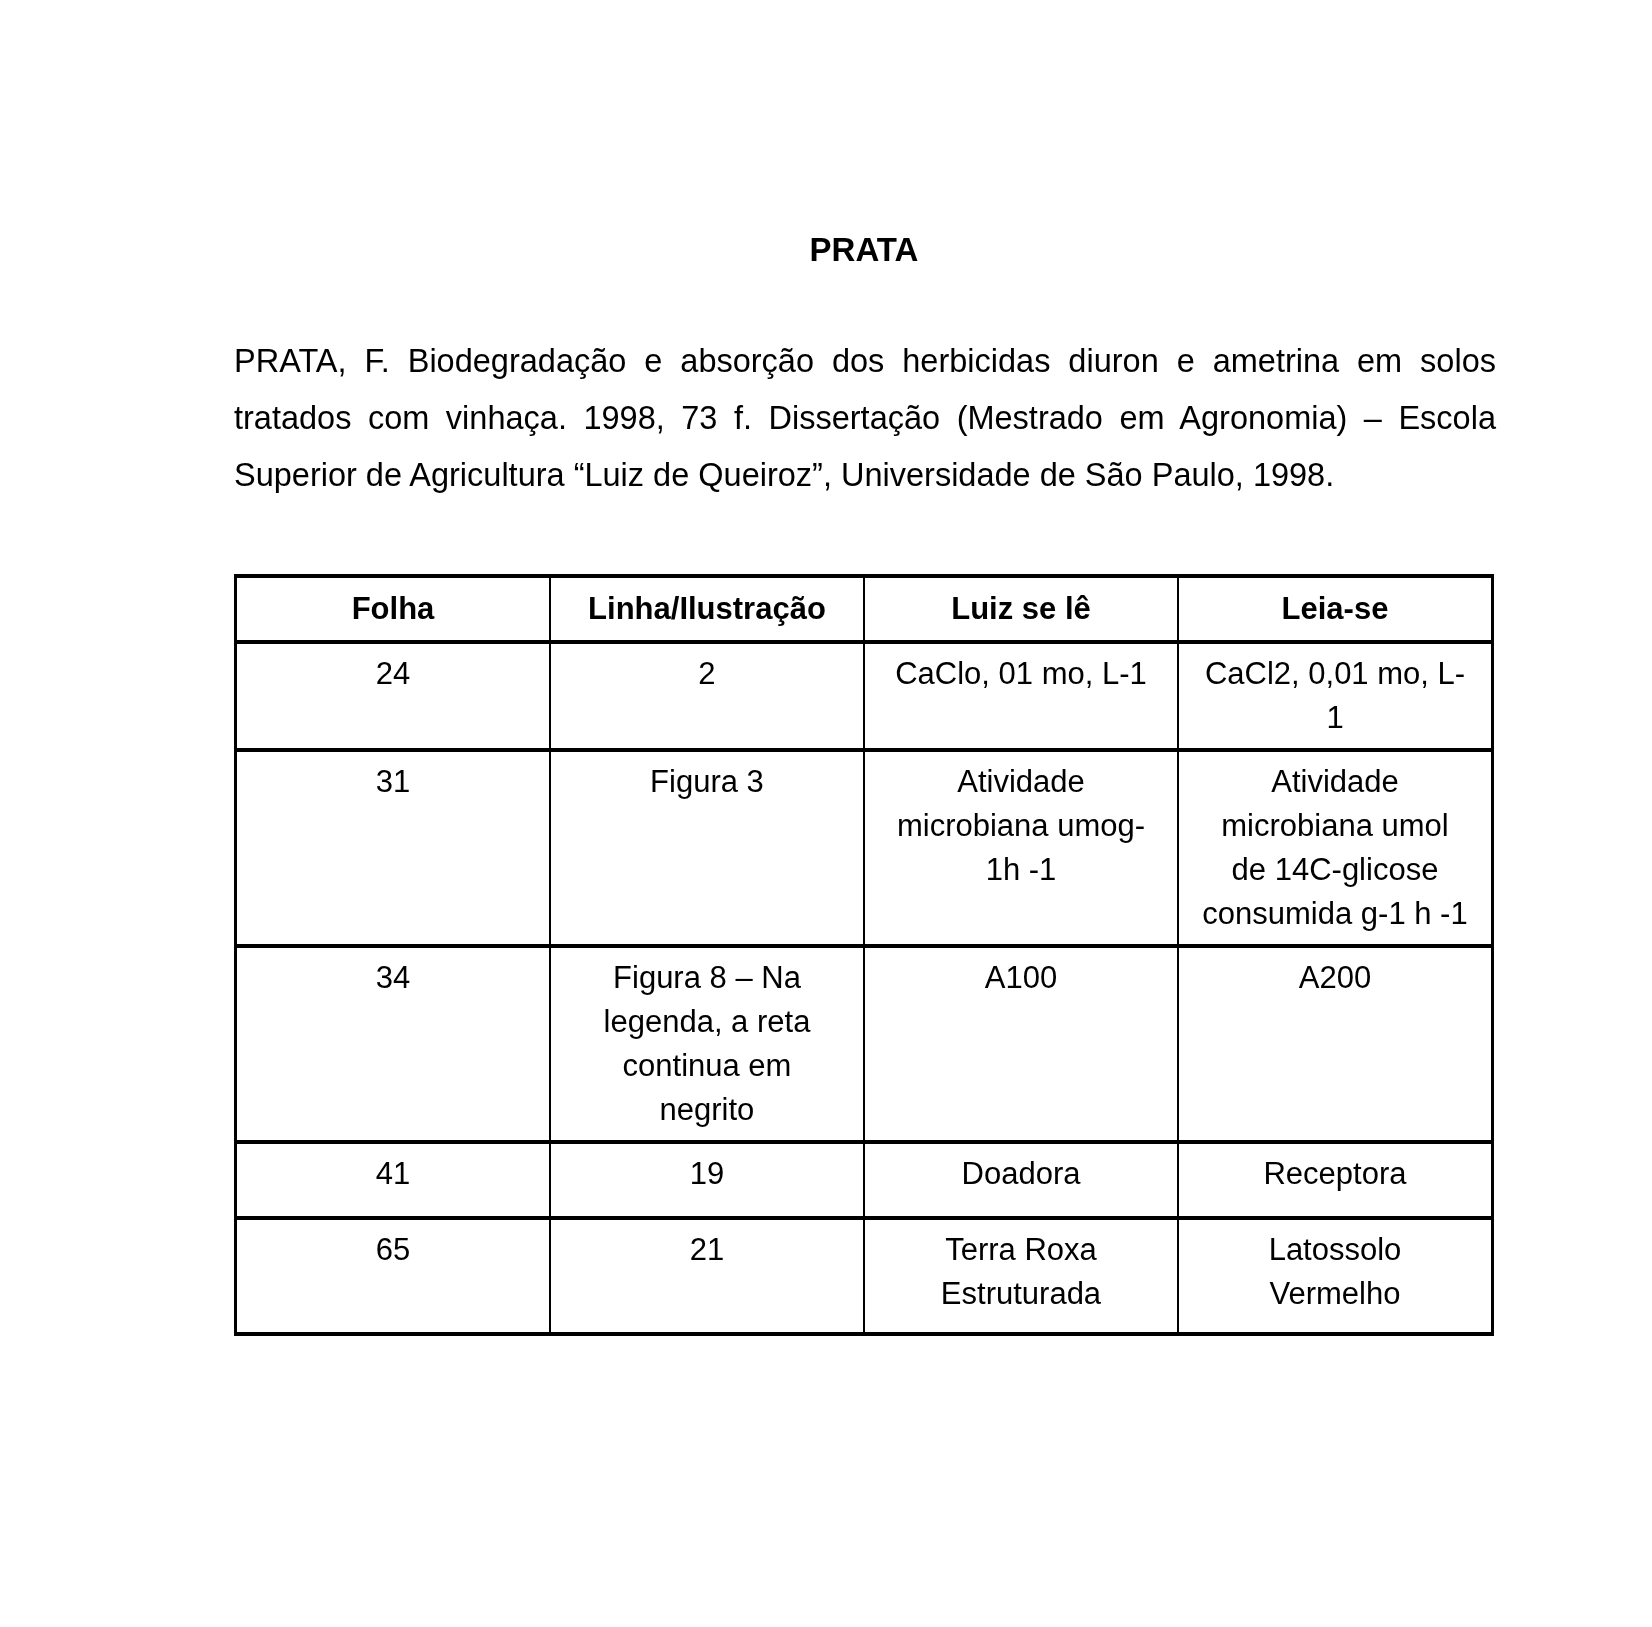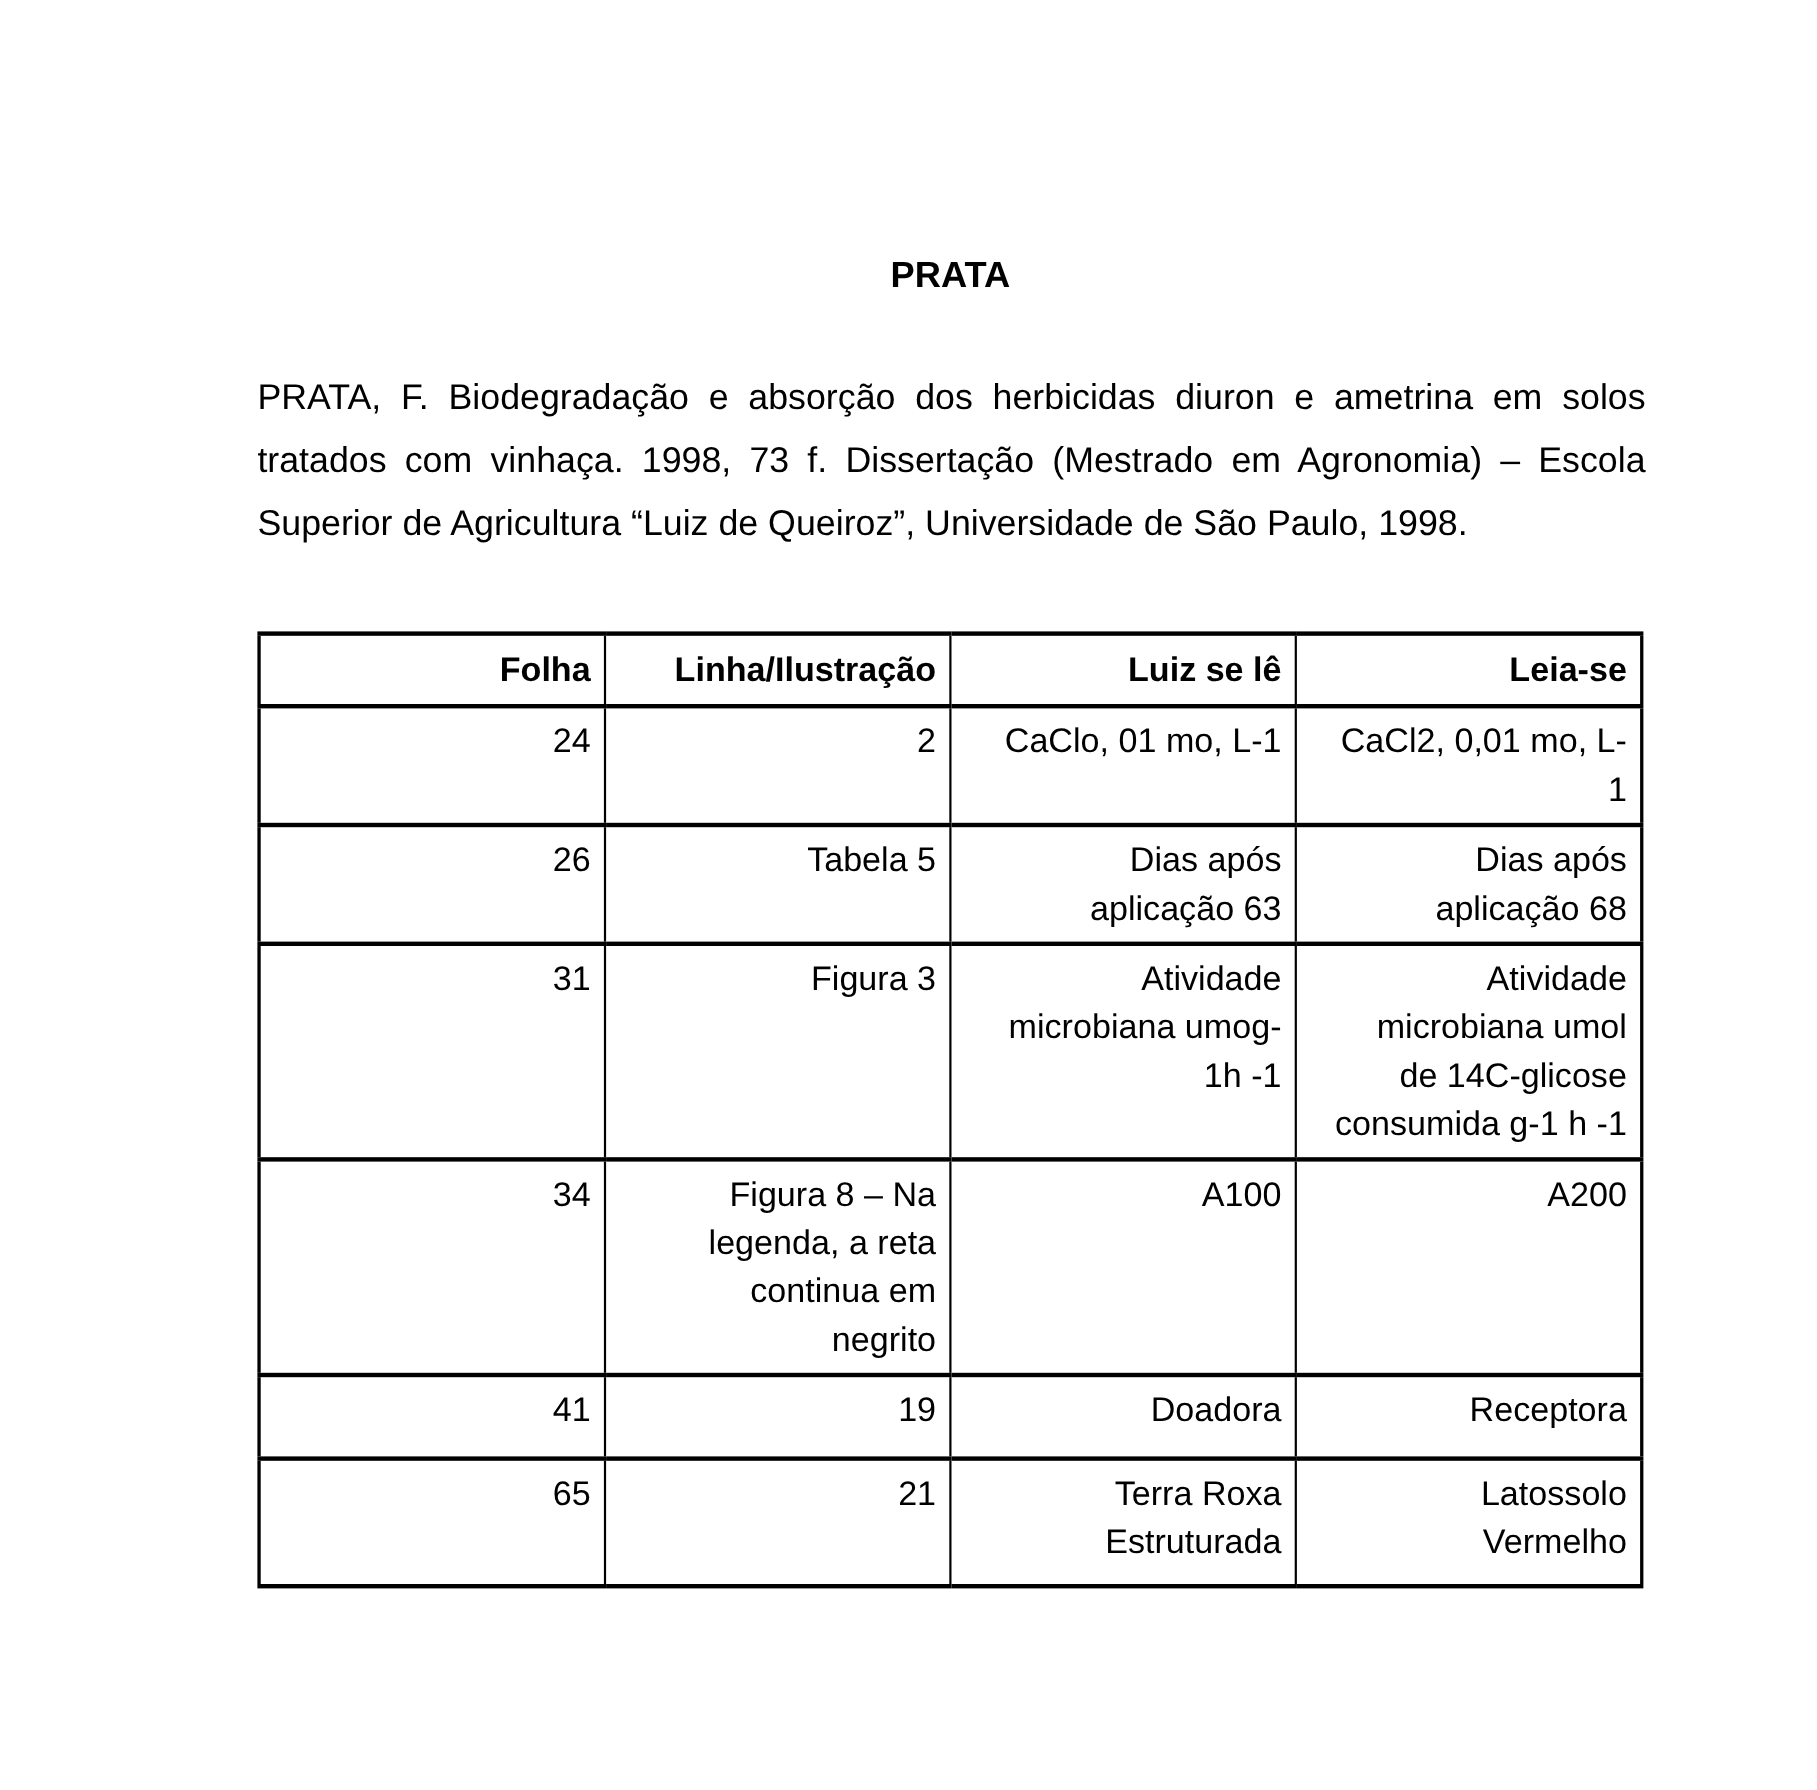--- a/index.html
+++ b/index.html
@@ -49,21 +49,21 @@
   }
   table.errata th,
   table.errata td {
     width: 25%;
     border-left: 2px solid #000000;
     border-right: 2px solid #000000;
     border-top: 4px solid #000000;
     border-bottom: 4px solid #000000;
     font-size: 31px;
     line-height: 44px;
-    text-align: right;
+    text-align: center;
     padding: 8px 12px;
     white-space: pre-line;
     overflow: hidden;
   }
   table.errata th {
     font-weight: bold;
     vertical-align: middle;
   }
   table.errata td {
     font-weight: normal;
@@ -96,28 +96,20 @@
       </tr>
     </thead>
     <tbody>
       <tr class="row-1">
         <td>24</td>
         <td>2</td>
         <td>CaClo, 01 mo, L-1</td>
         <td>CaCl2, 0,01 mo, L-
 1</td>
       </tr>
-      <tr class="row-2">
-        <td>26</td>
-        <td>Tabela 5</td>
-        <td>Dias após
-aplicação 63</td>
-        <td>Dias após
-aplicação 68</td>
-      </tr>
       <tr class="row-3">
         <td>31</td>
         <td>Figura 3</td>
         <td>Atividade
 microbiana umog-
 1h -1</td>
         <td>Atividade
 microbiana umol
 de 14C-glicose
 consumida g-1 h -1</td>

